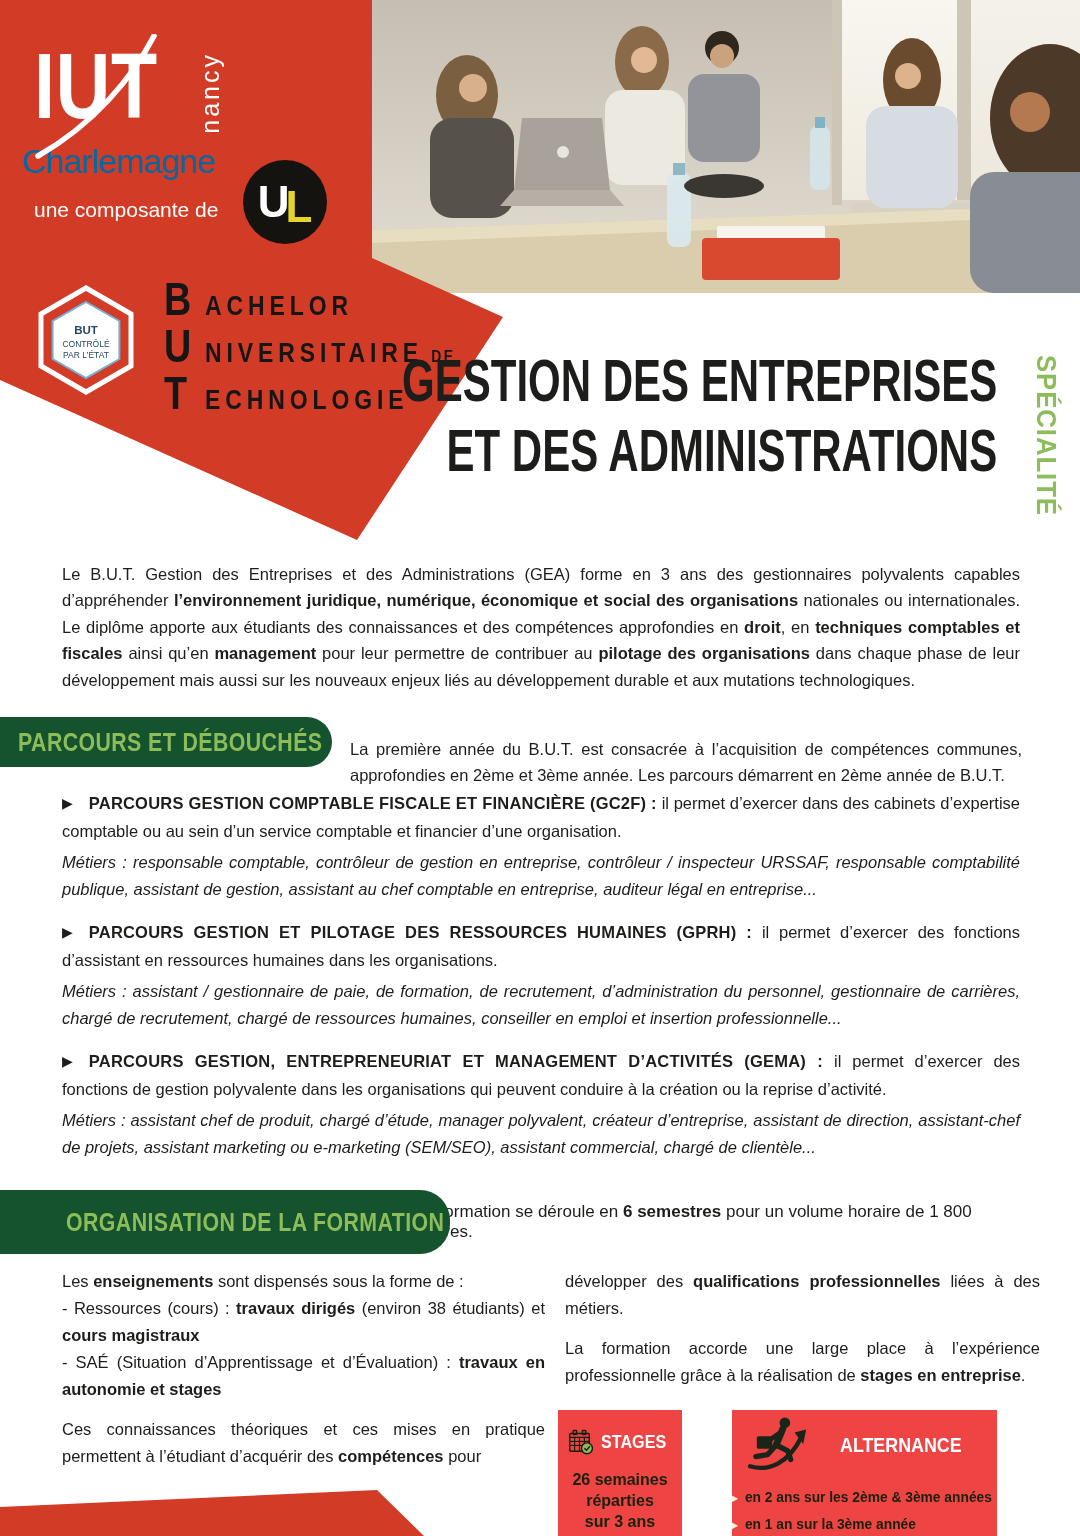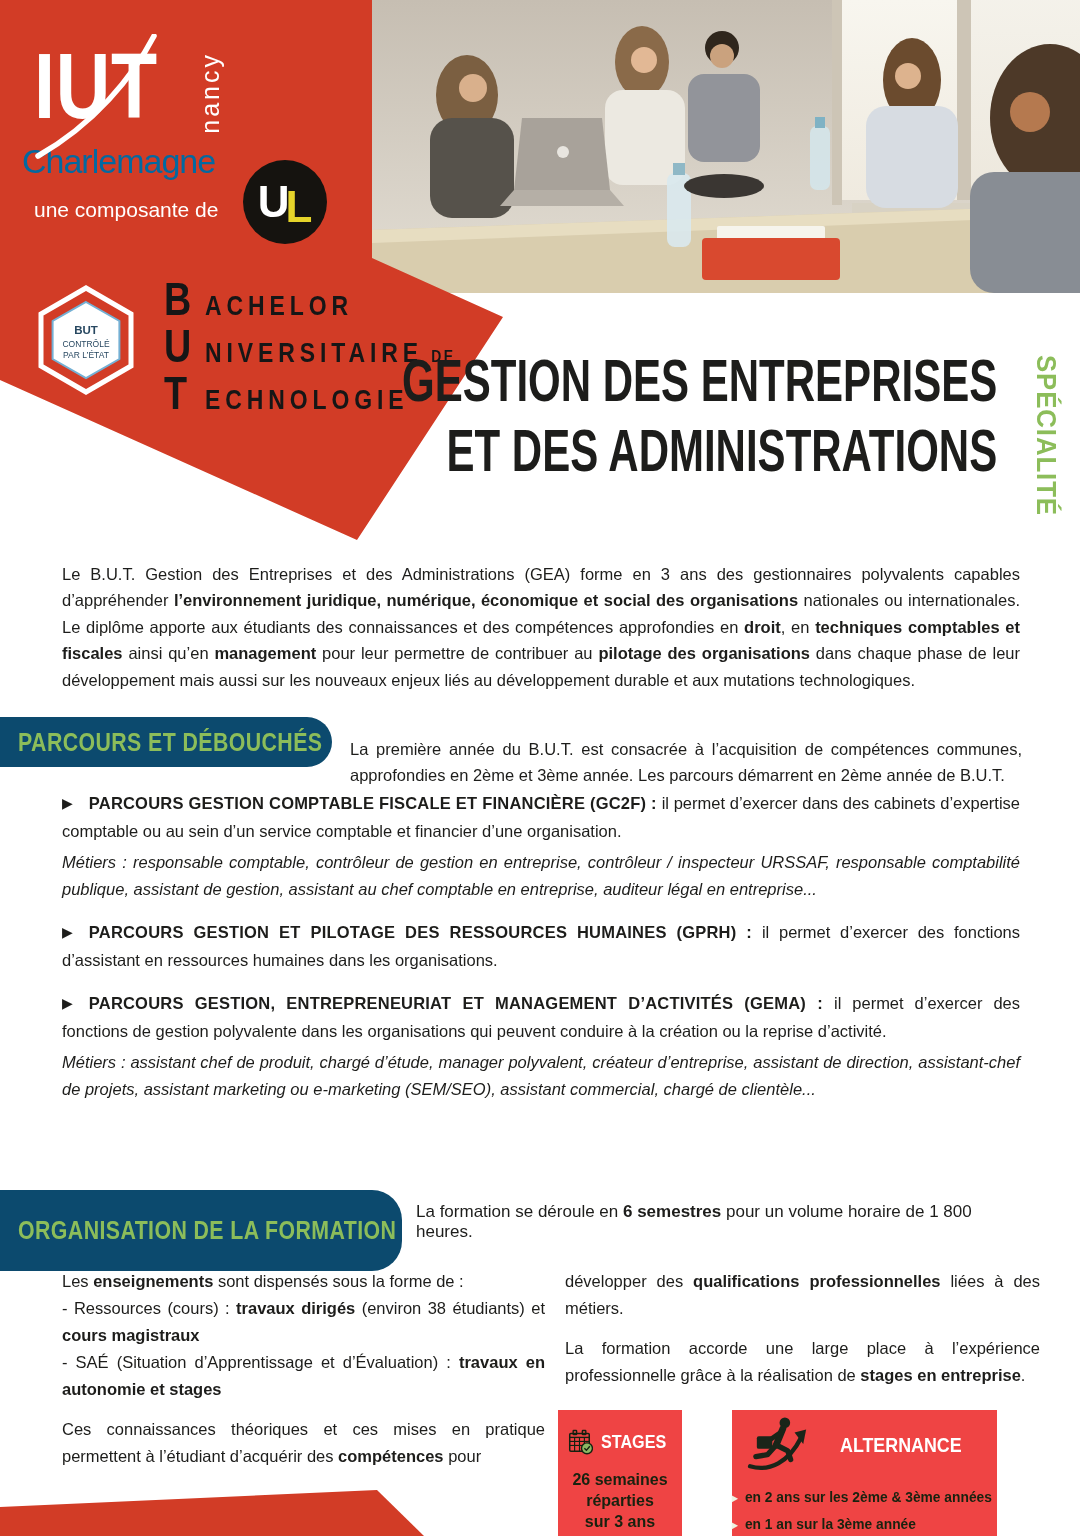--- a/index.html
+++ b/index.html
@@ -41,23 +41,23 @@
   
   .title-block{position:absolute;right:83px;top:346px;z-index:3;text-align:right;font-weight:bold;
                font-size:60px;line-height:70px;white-space:nowrap;color:#1d1d1b;
                transform:scaleX(.7);transform-origin:right top;}
   .specialite{position:absolute;left:1030px;top:355px;z-index:3;color:#8cbd5a;font-weight:bold;font-size:28px;
               letter-spacing:1px;writing-mode:vertical-rl;transform:scaleY(.92);transform-origin:left top;}
 
   
   .intro{position:absolute;left:62px;top:544px;width:958px;font-size:16.5px;line-height:26.5px;text-align:justify;}
 
-  .bar{position:absolute;left:0;background:#0c4a6e;border-radius:0 30px 30px 0;display:flex;align-items:center;z-index:2;}
+  .bar{position:absolute;left:0;background:#14532d;border-radius:0 30px 30px 0;display:flex;align-items:center;z-index:2;}
   .bar-parcours{top:717px;width:332px;height:50px;}
-  .bar-org{top:1190px;width:402px;height:81px;}
+  .bar-org{top:1190px;width:402px;height:64px;padding-left:48px;}
   .bar-label{color:#8cbd5a;font-weight:bold;font-size:26px;padding-left:22px;white-space:nowrap;
              transform:scaleX(.82);transform-origin:left center;letter-spacing:.5px;}
 
   .parcours-lead{position:absolute;left:350px;top:719px;width:672px;font-size:16.5px;line-height:26.5px;text-align:justify;}
 
   .parcours-items{position:absolute;left:62px;top:790px;width:958px;font-size:16.5px;line-height:26.5px;}
   .p-item{margin-bottom:17px;}
   .p-head{text-align:justify;margin:0;}
   .p-head b{letter-spacing:.2px;}
   .arrow{display:inline-block;font-size:14px;margin-right:16px;transform:translateY(-1px);}
@@ -198,20 +198,21 @@
   </div>
   <p class="parcours-lead">La première année du B.U.T. est consacrée à l’acquisition de compétences communes, approfondies en 2ème et 3ème année. Les parcours démarrent en 2ème année de B.U.T.</p>
 
   <div class="parcours-items">
     <div class="p-item">
       <p class="p-head"><span class="arrow">▶</span><b>PARCOURS GESTION COMPTABLE FISCALE ET FINANCIÈRE (GC2F) : </b><span>il permet d’exercer dans des cabinets d’expertise comptable ou au sein d’un service comptable et financier d’une organisation.</span></p>
       <p class="metiers">Métiers : responsable comptable, contrôleur de gestion en entreprise, contrôleur / inspecteur URSSAF,  responsable comptabilité publique, assistant de gestion, assistant au chef comptable en entreprise, auditeur légal en entreprise...</p>
     </div>
     <div class="p-item">
       <p class="p-head"><span class="arrow">▶</span><b>PARCOURS GESTION ET PILOTAGE DES RESSOURCES HUMAINES (GPRH) : </b><span>il permet d’exercer des fonctions d’assistant en ressources humaines dans les organisations.</span></p>
+      <p class="metiers">Métiers : assistant / gestionnaire de paie, de formation, de recrutement, d’administration du personnel, gestionnaire de carrières, chargé de recrutement, chargé de ressources humaines, conseiller en emploi et insertion professionnelle...</p>
     </div>
     <div class="p-item">
       <p class="p-head"><span class="arrow">▶</span><b>PARCOURS GESTION, ENTREPRENEURIAT ET MANAGEMENT D’ACTIVITÉS (GEMA) : </b><span>il permet d’exercer des fonctions de gestion polyvalente dans les organisations qui peuvent conduire à la création ou la reprise d’activité.</span></p>
       <p class="metiers">Métiers : assistant chef de produit, chargé d’étude, manager polyvalent, créateur d’entreprise, assistant de direction, assistant-chef de projets, assistant marketing ou e-marketing (SEM/SEO), assistant commercial, chargé de clientèle...</p>
     </div>
   </div>
 
   <div class="bar bar-org">
     <span class="bar-label">ORGANISATION DE LA FORMATION</span>
   </div>

